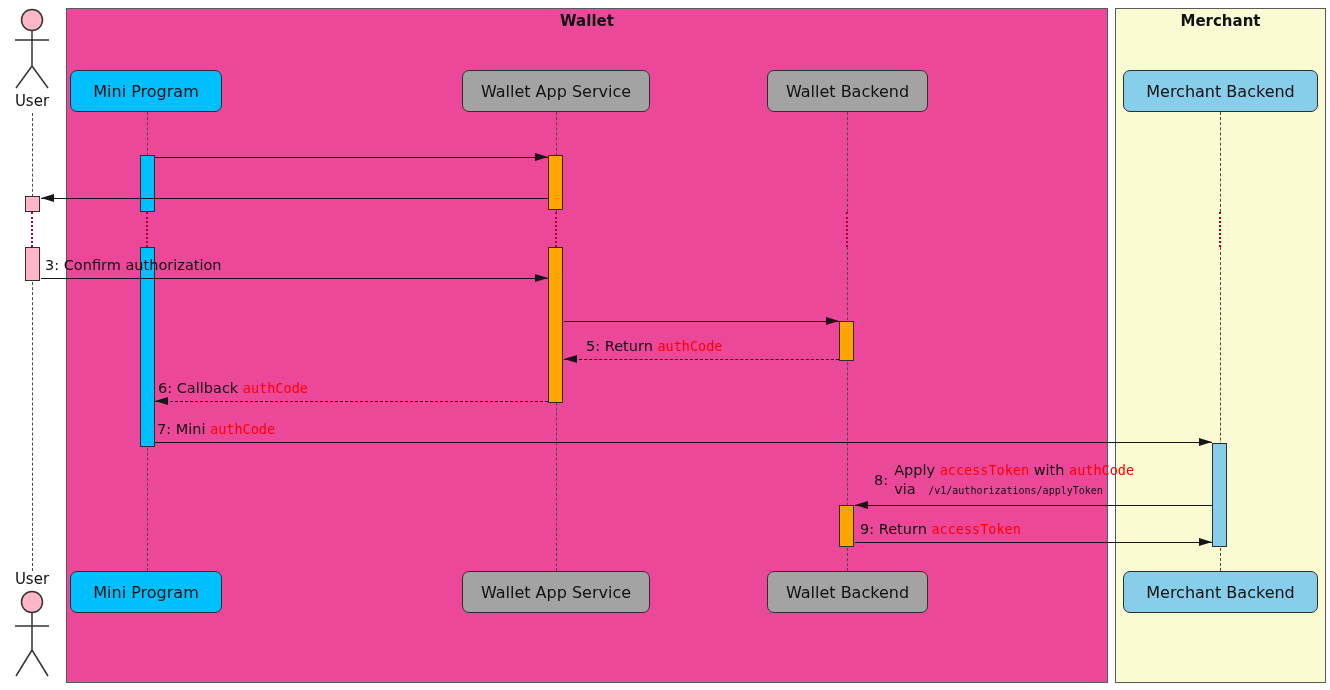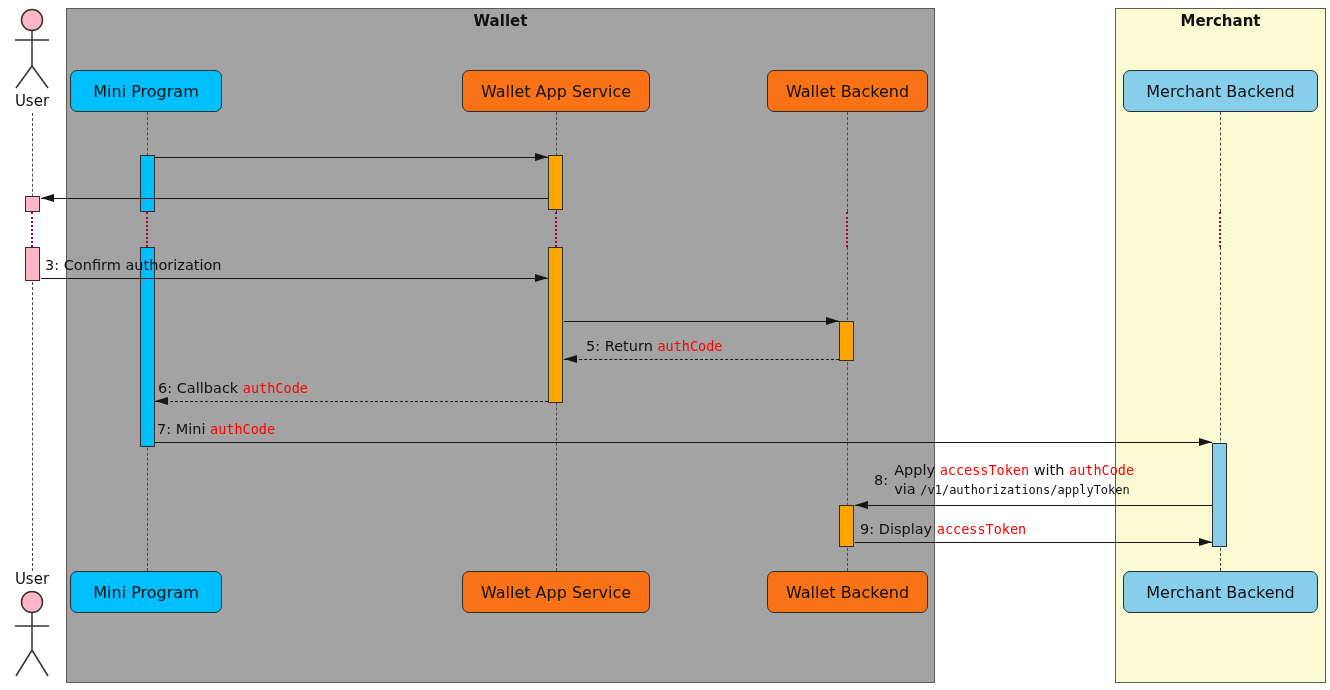--- a/index.html
+++ b/index.html
@@ -3,50 +3,50 @@
 <meta charset="utf-8">
 <style>
   html,body{margin:0;padding:0;background:#ffffff;}
   .canvas{
     position:relative;width:1330px;height:690px;background:#ffffff;
     font-family:"DejaVu Sans","Liberation Sans",sans-serif;color:#111;
     overflow:hidden;
   }
   
   .frame{position:absolute;border:1px solid #5a5a5a;box-sizing:border-box;}
-  .frame-wallet{left:66px;top:8px;width:869px;height:675px;background:#a3a3a3;}
+  .frame-wallet{left:66px;top:8px;width:1042px;height:675px;background:#ec4899;}
   .frame-merchant{left:1115px;top:8px;width:211px;height:675px;background:#fbfbd3;}
   .frame-title{position:absolute;top:3px;left:0;width:100%;text-align:center;
     font-weight:bold;font-size:15px;color:#111;}
   
   .lifeline{position:absolute;width:0;border-left:1px dashed #4a4a4a;}
   .delay{position:absolute;width:0;border-left:2px dotted #a80036;}
   
   .act{position:absolute;width:15px;border:1.2px solid #2e2e2e;box-sizing:border-box;}
   .act-cyan{background:#00bfff;}
   .act-orange{background:#ffa500;}
   .act-pink{background:#ffb6c6;}
   .act-blue{background:#87ceeb;}
   
   .pbox{position:absolute;height:42px;border:1.5px solid #2e2e2e;border-radius:7px;
     box-sizing:border-box;display:flex;align-items:center;justify-content:center;
     font-size:16px;color:#111;white-space:nowrap;}
   .pbox-cyan{background:#00bfff;}
-  .pbox-orange{background:#f97316;}
+  .pbox-orange{background:#a3a3a3;}
   .pbox-blue{background:#87ceeb;}
   
   .mline{position:absolute;height:0;border-top:1.4px solid #161616;}
   .mline-dashed{border-top-style:dashed;}
   .arr{position:absolute;width:0;height:0;border-top:4.5px solid transparent;border-bottom:4.5px solid transparent;}
   .arr-r{border-left:13px solid #161616;}
   .arr-l{border-right:13px solid #161616;}
   .mlabel{position:absolute;font-size:14.5px;white-space:nowrap;color:#111;line-height:19px;}
   .c-red-bold{color:#ff0000;font-weight:bold;}
   .c-code-red{color:#ff0000;font-family:"DejaVu Sans Mono","Liberation Mono",monospace;font-size:13.5px;}
-  .c-code{font-family:"DejaVu Sans Mono","Liberation Mono",monospace;font-size:12px;color:#111;}
+  .c-code{font-family:"DejaVu Sans Mono","Liberation Mono",monospace;font-size:10px;color:#111;margin-left:8px;}
   .msg8{display:flex;align-items:center;gap:6px;}
   .msg8 .lines{display:flex;flex-direction:column;}
   
   .actor-label{position:absolute;font-size:15px;color:#111;white-space:nowrap;text-align:center;}
   .actor-svg{position:absolute;}
 </style>
 </head>
 <body>
 
 <div class="canvas">
@@ -154,18 +154,18 @@
       </span>
       <span>
         <span>via </span><span class="c-code">/v1/authorizations/applyToken</span>
       </span>
     </span>
   </div>
   <div class="mline" style="left:855px;top:505px;width:357px"></div>
   <div class="arr arr-l" style="left:855px;top:501px"></div>
 
   <div class="mlabel" style="left:860px;top:520px">
-    <span>9: Display </span><span class="c-code-red">accessToken</span>
+    <span>9: Return </span><span class="c-code-red">accessToken</span>
   </div>
   <div class="mline" style="left:855px;top:542px;width:357px"></div>
   <div class="arr arr-r" style="left:1199px;top:538px"></div>
 
 </div>
 
 </body></html>

